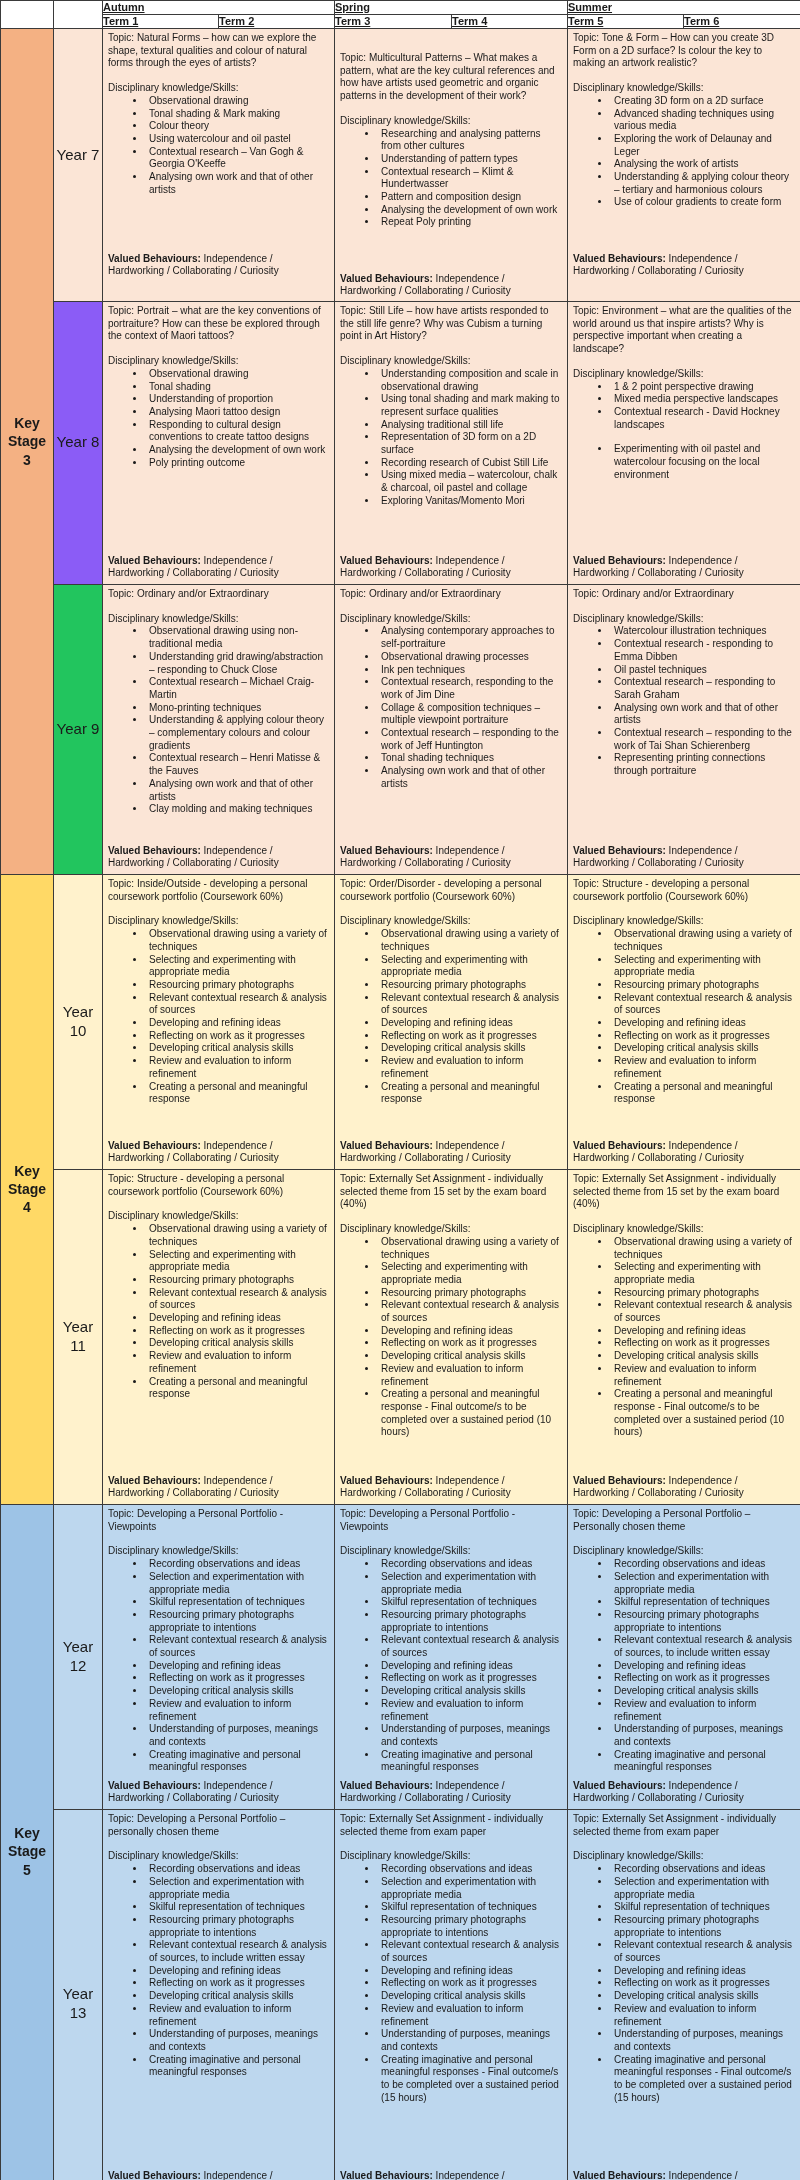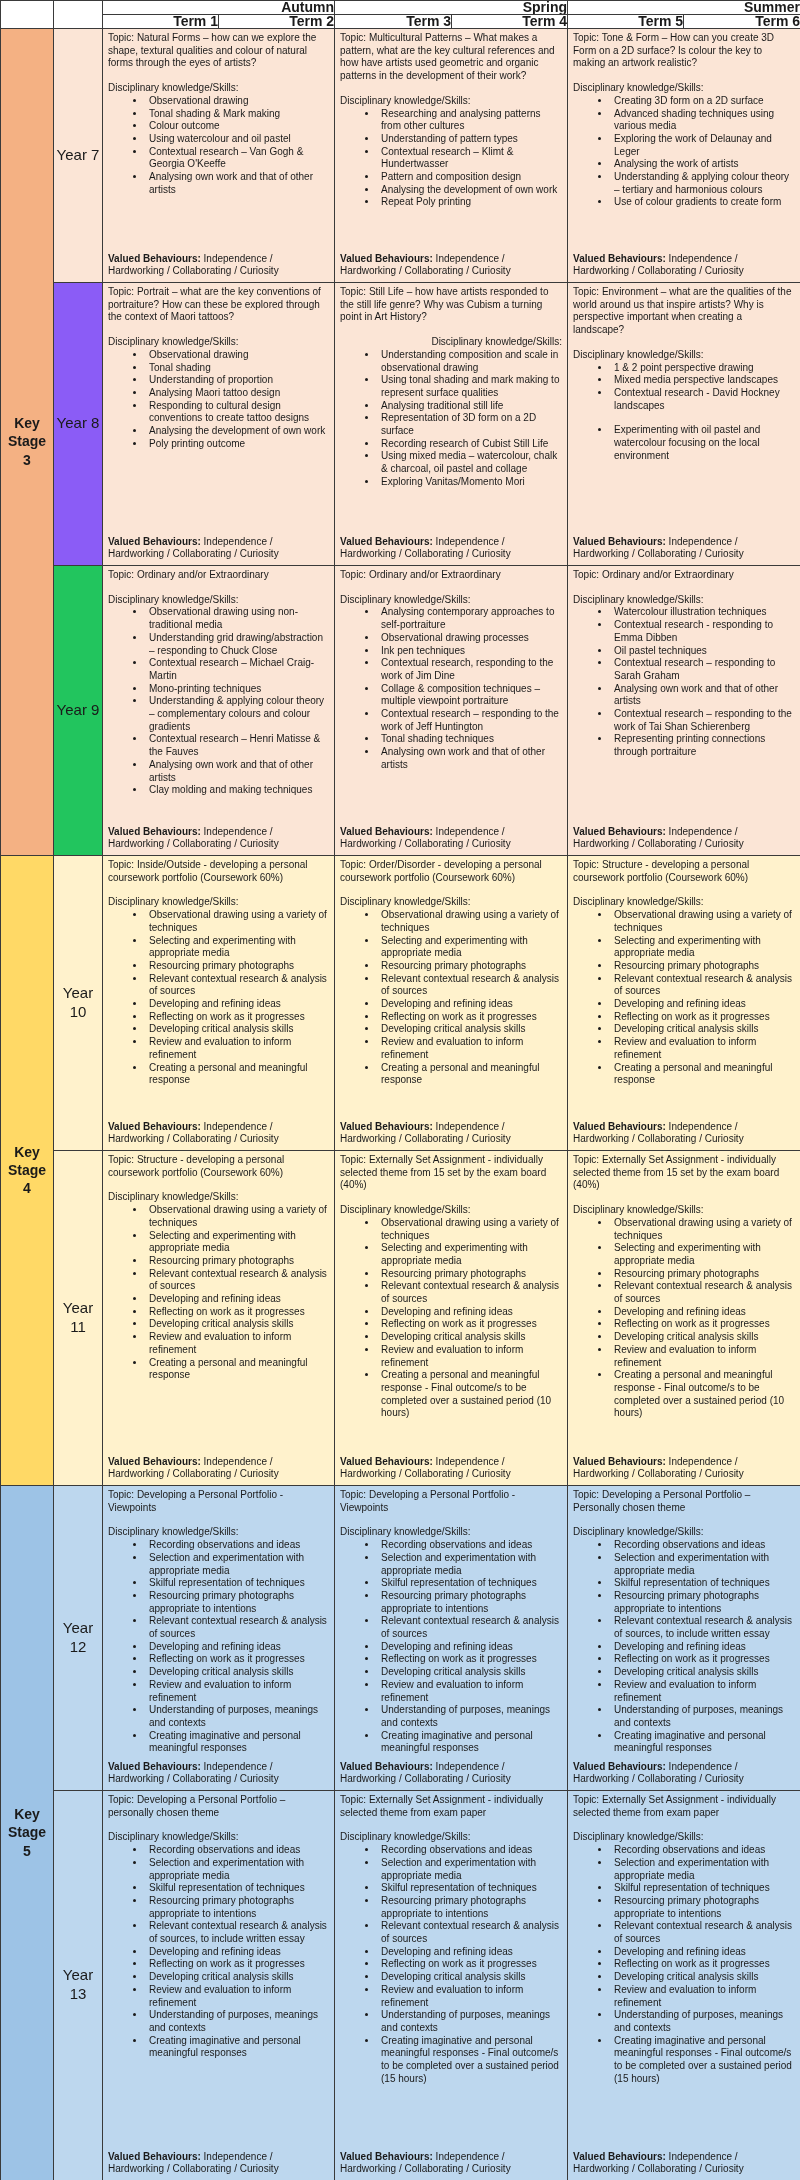--- a/index.html
+++ b/index.html
@@ -1,19 +1,19 @@
 <!DOCTYPE html>
 <html><head>
 <meta charset="utf-8">
 <style>
   html,body{margin:0;padding:0;background:#ffffff;}
   body{width:800px;font-family:"Liberation Sans",sans-serif;color:#1a1a1a;}
   table{border-collapse:collapse;table-layout:fixed;width:800px;}
   td,th{border:1px solid #3a3a3a;vertical-align:top;padding:0;overflow:hidden;}
-  th{background:#ffffff;font-weight:bold;font-size:14px;line-height:13px;text-align:right;}
+  th{background:#ffffff;font-weight:bold;font-size:11px;line-height:13px;text-align:left;text-decoration:underline;}
   .center-box{display:flex;align-items:center;justify-content:center;text-align:center;}
   .year-txt{font-size:15px;line-height:1.25;}
   .ks-txt{font-size:14px;font-weight:bold;line-height:1.3;padding:0 3px;}
   .cell-inner{display:flex;flex-direction:column;padding:3px 5px;font-size:10px;line-height:12.7px;overflow:hidden;}
   .topic{margin:0;}
   .skills-heading{margin-top:12px;}
   ul.skills{margin:0;padding-left:38px;}
   ul.skills li{padding-left:3px;}
   ul.skills li.gap{list-style:none;height:12px;}
   .spacer{flex:1 1 0;min-height:0;}
@@ -62,31 +62,31 @@
             <span class="year-txt">Year 7</span>
           </div>
         </td>
         <td colspan="2" style="background: rgb(251, 229, 214);">
           <div class="cell-inner" style="height: 246px;">
             <div class="topic">Topic: Natural Forms – how can we explore the shape, textural qualities and colour of natural forms through the eyes of artists?</div>
             <div class="skills-heading">Disciplinary knowledge/Skills:</div>
             <ul class="skills">
               <li>Observational drawing</li>
               <li>Tonal shading &amp; Mark making</li>
-              <li>Colour outcome</li>
+              <li>Colour theory</li>
               <li>Using watercolour and oil pastel</li>
               <li>Contextual research – Van Gogh &amp; Georgia O'Keeffe</li>
               <li>Analysing own work and that of other artists</li>
             </ul>
             <div class="spacer"></div>
             <div class="vb"><b>Valued Behaviours:</b> <span>Independence / Hardworking / Collaborating / Curiosity</span></div>
           </div>
         </td>
         <td colspan="2" style="background: rgb(251, 229, 214);">
-          <div class="cell-inner" style="height: 246px;">
+          <div class="cell-inner" style="height: 246px; margin-top: 20px;">
             <div class="topic">Topic: Multicultural Patterns – What makes a pattern, what are the key cultural references and how have artists used geometric and organic patterns in the development of their work?</div>
             <div class="skills-heading">Disciplinary knowledge/Skills:</div>
             <ul class="skills">
               <li>Researching and analysing patterns from other cultures</li>
               <li>Understanding of pattern types</li>
               <li>Contextual research – Klimt &amp; Hundertwasser</li>
               <li>Pattern and composition design</li>
               <li>Analysing the development of own work</li>
               <li>Repeat Poly printing</li>
             </ul>
@@ -128,21 +128,21 @@
               <li>Analysing Maori tattoo design</li>
               <li>Responding to cultural design conventions to create tattoo designs</li>
               <li>Analysing the development of own work</li>
               <li>Poly printing outcome</li>
             </ul>
             <div class="spacer"></div>
             <div class="vb"><b>Valued Behaviours:</b> <span>Independence / Hardworking / Collaborating / Curiosity</span></div>
           </div>
         </td>
         <td colspan="2" style="background: rgb(251, 229, 214);">
-          <div class="cell-inner" style="height: 275px; align-items: flex-end;">
+          <div class="cell-inner" style="height: 275px;">
             <div class="topic">Topic: Still Life – how have artists responded to the still life genre? Why was Cubism a turning point in Art History?</div>
             <div class="skills-heading">Disciplinary knowledge/Skills:</div>
             <ul class="skills">
               <li>Understanding composition and scale in observational drawing</li>
               <li>Using tonal shading and mark making to represent surface qualities</li>
               <li>Analysing traditional still life</li>
               <li>Representation of 3D form on a 2D surface</li>
               <li>Recording research of Cubist Still Life</li>
               <li>Using mixed media – watercolour, chalk &amp; charcoal, oil pastel and collage</li>
               <li>Exploring Vanitas/Momento Mori</li>

